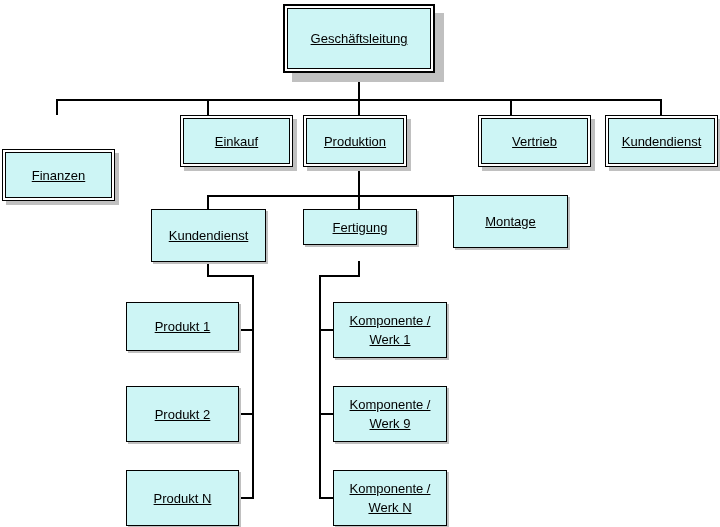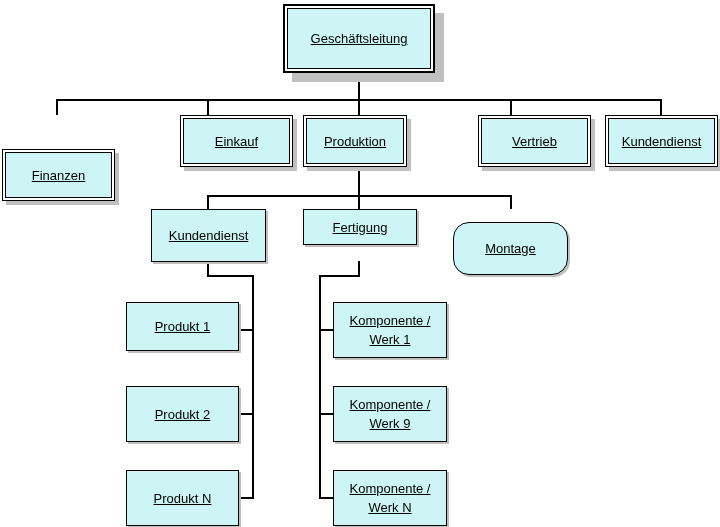--- a/index.html
+++ b/index.html
@@ -118,21 +118,21 @@
       <span class="label">Kundendienst</span>
     </div>
   </div>
 
   <div class="node shadow-sm" style="left:151px; top:209px; width:115px; height:53px;">
     <span class="label">Kundendienst</span>
   </div>
   <div class="node shadow-sm" style="left:303px; top:209px; width:114px; height:36px;">
     <span class="label">Fertigung</span>
   </div>
-  <div class="node shadow-sm" style="left:453px; top:222px; width:115px; height:53px;border-radius:16px;">
+  <div class="node shadow-sm" style="left:453px; top:195px; width:115px; height:53px;">
     <span class="label">Montage</span>
   </div>
 
   <div class="node shadow-sm" style="left:126px; top:302px; width:113px; height:49px;">
     <span class="label">Produkt 1</span>
   </div>
   <div class="node shadow-sm" style="left:126px; top:386px; width:113px; height:56px;">
     <span class="label">Produkt 2</span>
   </div>
   <div class="node shadow-sm" style="left:126px; top:470px; width:113px; height:56px;">

